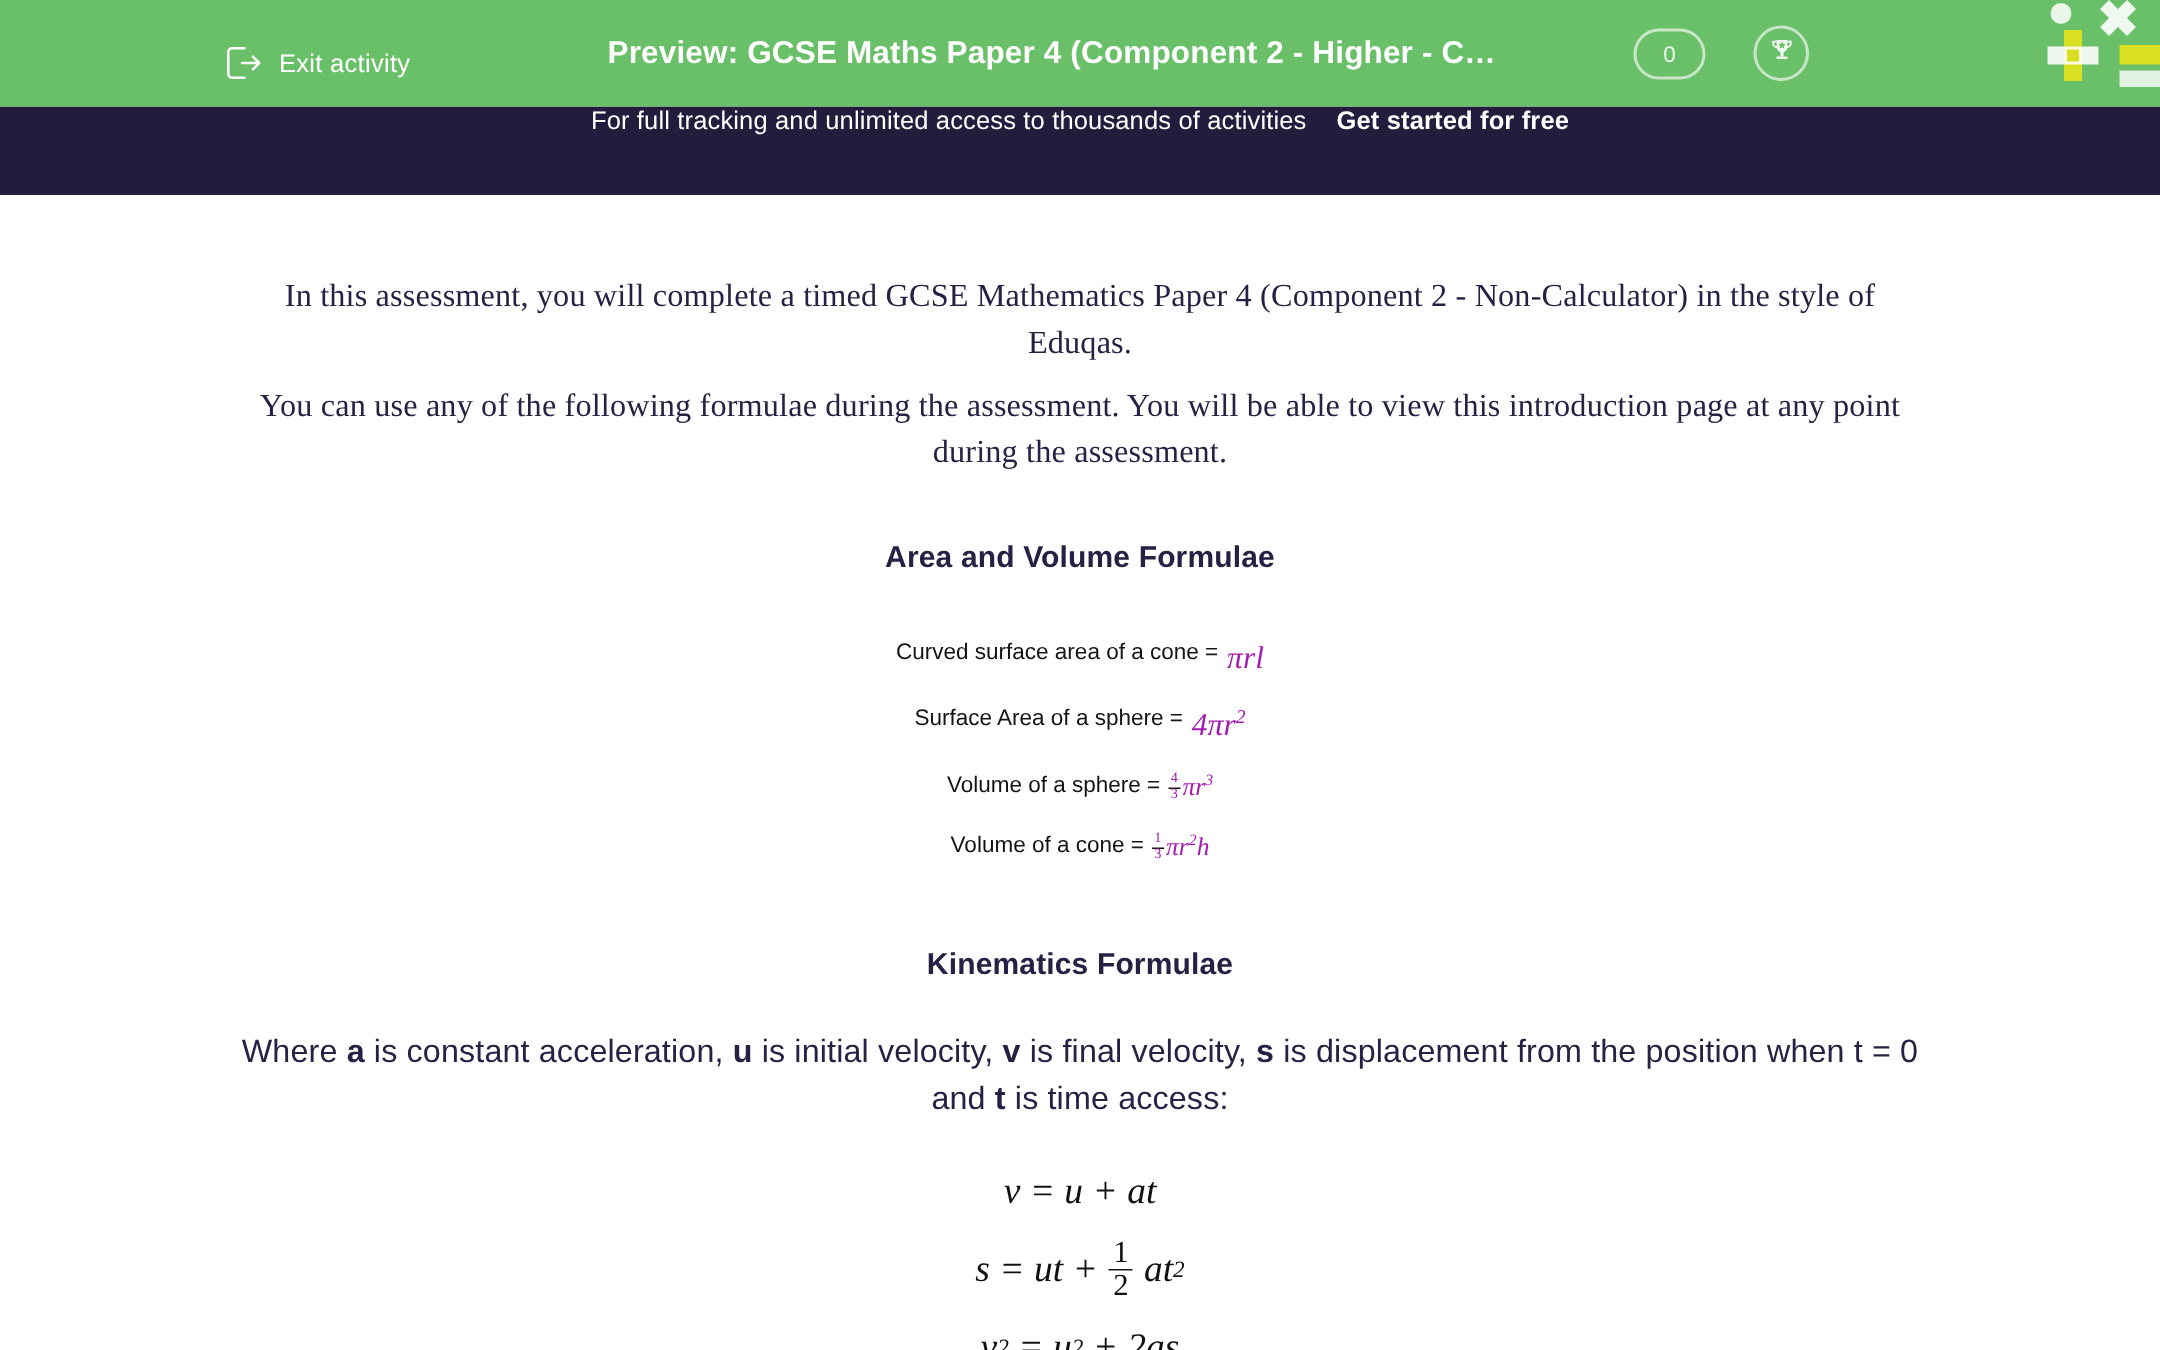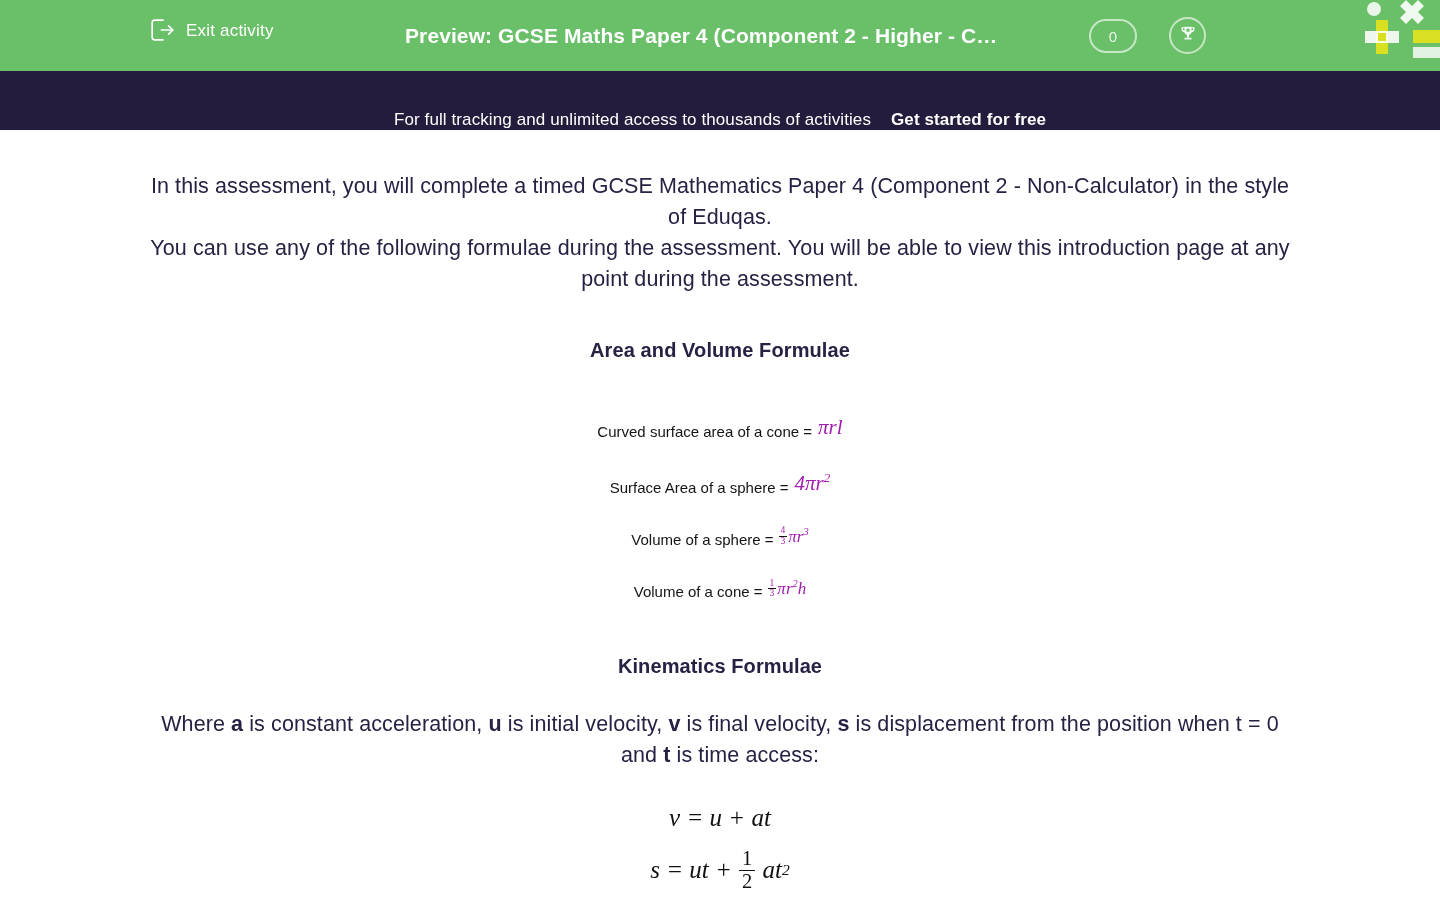--- a/index.html
+++ b/index.html
@@ -21,21 +21,21 @@
     height: 71px;
     background: #6abf69;
     display: flex;
     align-items: center;
     overflow: hidden;
   }
 
   .exit-activity {
     position: absolute;
     left: 149px;
-    top: 4px;
+    top: 16px;
     height: 54px;
     display: flex;
     align-items: center;
     gap: 10px;
     cursor: pointer;
     background: none;
     border: none;
     padding: 0;
   }
   .exit-icon { display: block; }
@@ -104,21 +104,21 @@
     width: 78px;
     height: 58px;
   }
 
   
   .promo-banner {
     width: 100%;
     height: 59px;
     background: #241c3d;
     display: flex;
-    align-items: flex-end;
+    align-items: flex-start;
     justify-content: center;
     color: #ffffff;
     font-size: 17px;
     letter-spacing: 0.1px;
   }
   .promo-banner .promo-text { font-weight: 400; }
   .promo-banner .promo-cta {
     font-weight: 700;
     margin-left: 20px;
     cursor: pointer;
@@ -136,21 +136,21 @@
 
   .intro-block {
     width: 1140px;
     margin: 0 auto;
     font-size: 21.5px;
     line-height: 31px;
     font-weight: 400;
     color: #262243;
     letter-spacing: 0.1px;
   }
-  .intro-block p { margin: 0; }
+  .intro-block p { margin: 11px; font-family: Liberation Serif, serif; }
 
   .section-heading {
     font-size: 20px;
     font-weight: 700;
     color: #262243;
     margin: 14px;
     letter-spacing: 0.1px;
   }
   .heading-area-volume { margin-top: 44px; }
   .heading-kinematics { margin-top: 55px; }
@@ -158,26 +158,25 @@
   .formula-list {
     margin-top: 42px;
     display: flex;
     flex-direction: column;
     align-items: center;
     gap: 19px;
   }
 
   .formula-row {
     display: flex;
-    align-items: flex-end;
+    align-items: flex-start;
     justify-content: center;
     font-size: 15px;
     color: #141414;
     white-space: nowrap;
-    margin-top: 11px;
   }
   .formula-label {
     font-family: "Liberation Sans", sans-serif;
     font-size: 15px;
     font-weight: 400;
     color: #141414;
   }
   .math {
     font-family: Liberation Serif, serif;
     font-style: italic;

